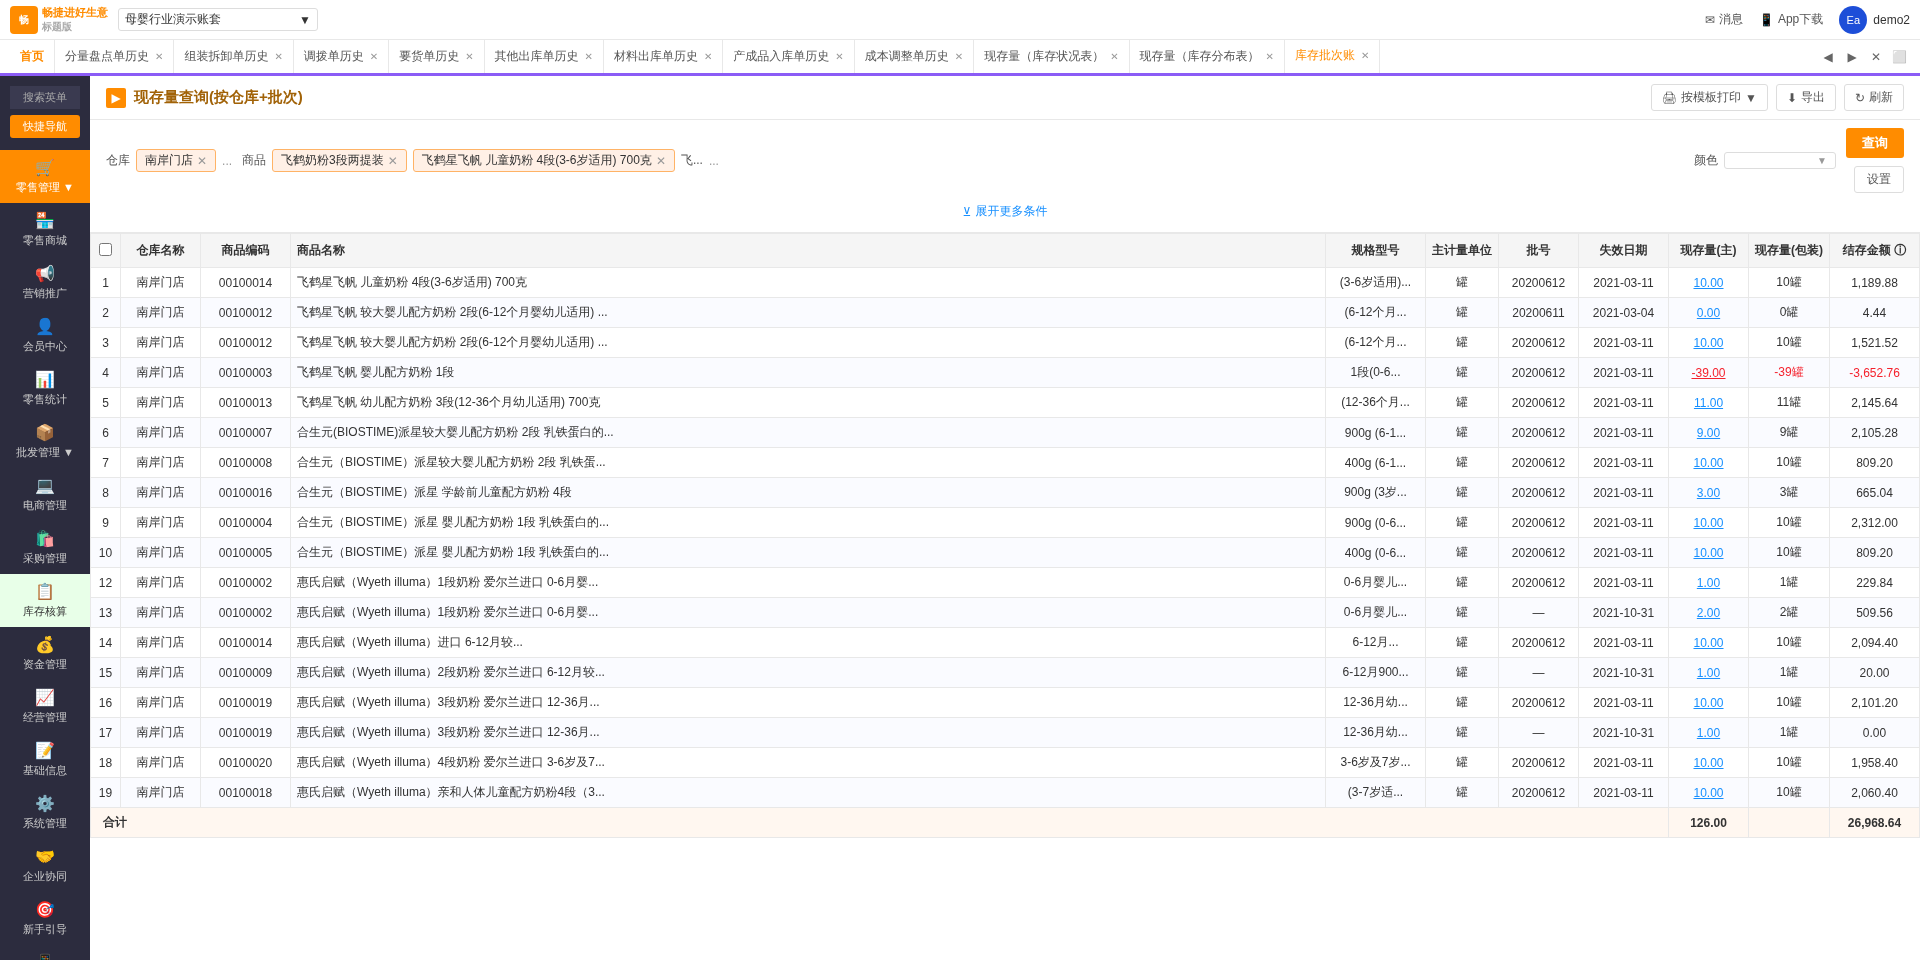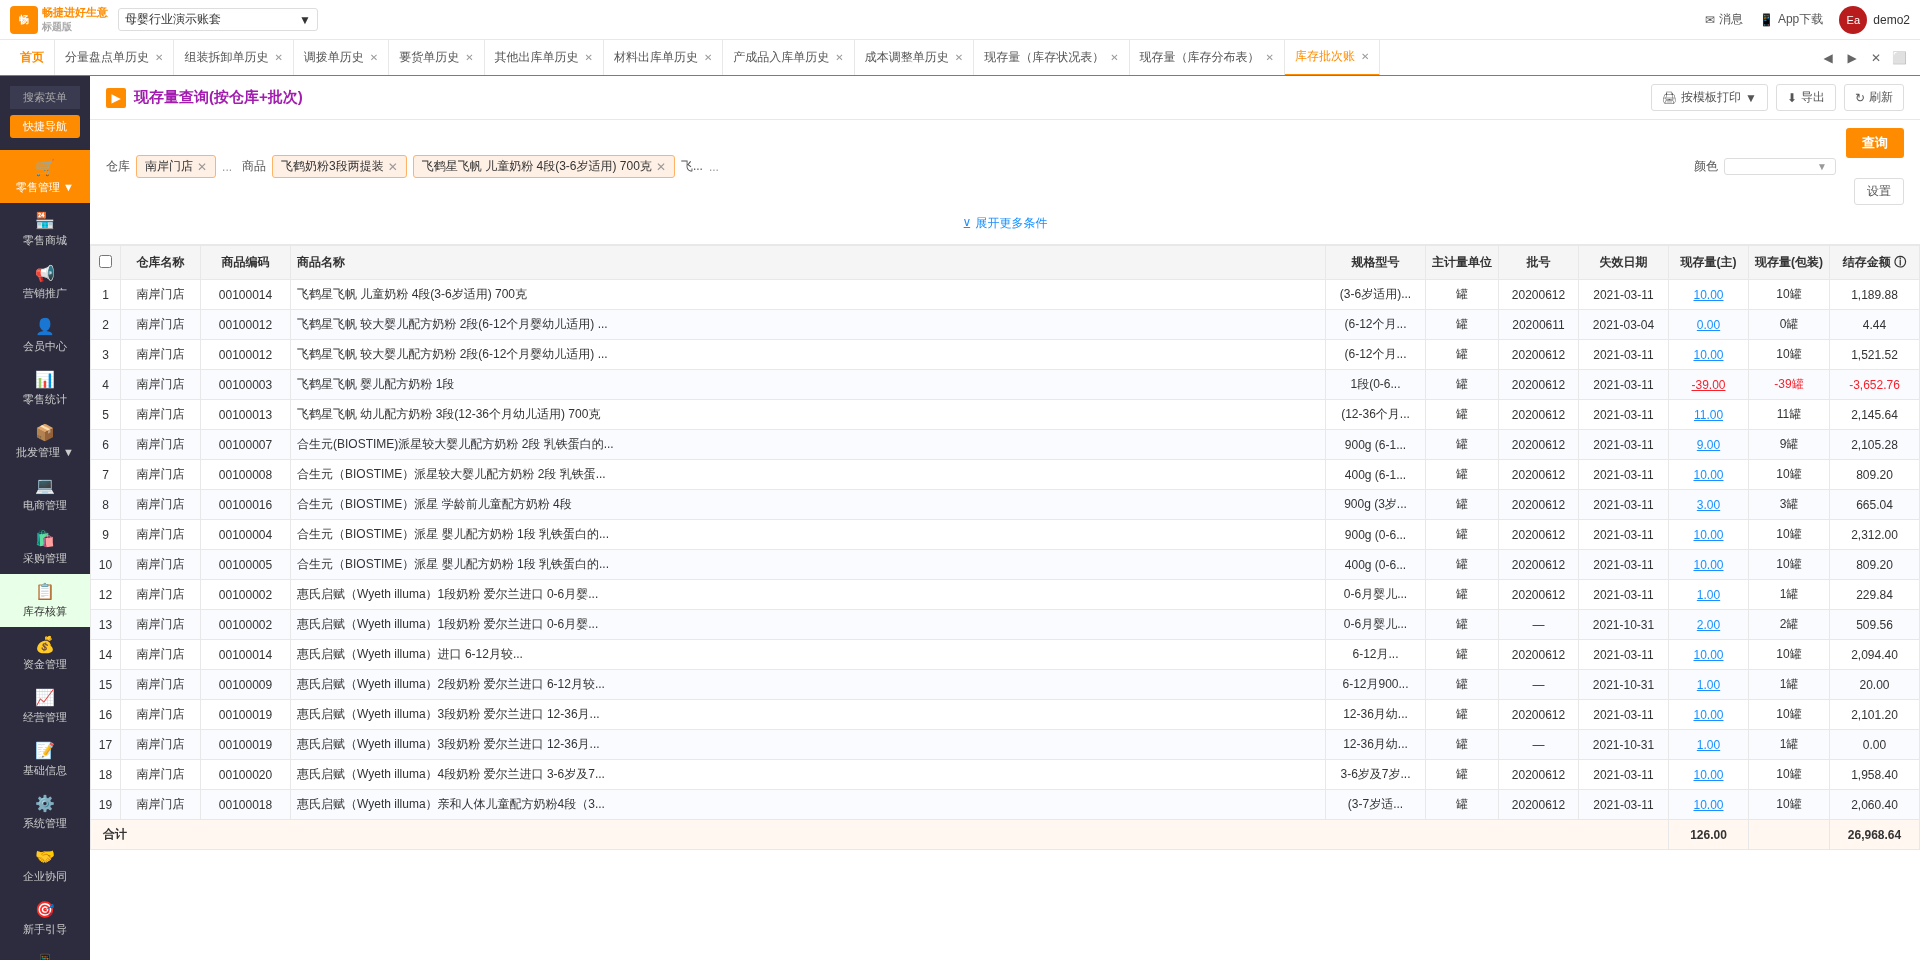--- a/index.html
+++ b/index.html
@@ -8,24 +8,24 @@
     
     .top-bar {
       display: flex; align-items: center; background: #fff; height: 40px;
       border-bottom: 1px solid #e8e8e8; padding: 0 10px; gap: 10px;
     }
     .logo { color: #ff8c00; font-weight: bold; font-size: 13px; white-space: nowrap; display: flex; align-items: center; gap: 4px; }
     .logo-icon { width: 28px; height: 28px; background: #ff8c00; border-radius: 4px; display: flex; align-items: center; justify-content: center; color: white; font-size: 10px; }
     .breadcrumb-select { flex: 0 0 200px; border: 1px solid #ddd; border-radius: 3px; padding: 2px 6px; font-size: 12px; display: flex; align-items: center; justify-content: space-between; cursor: pointer; gap: 19px; }
     .top-right { margin-left: auto; display: flex; align-items: center; gap: 16px; }
     .top-right-item { display: flex; align-items: center; gap: 4px; cursor: pointer; color: #555; font-size: 12px; }
-    .avatar { width: 28px; height: 28px; border-radius: 50%; background: #b91c1c; display: flex; align-items: center; justify-content: center; color: white; font-size: 11px; }
-
-    
-    .nav-tabs { display: flex; align-items: center; background: #fff; border-bottom: 1px solid #8b5cf6; padding: 0 10px; height: 36px; overflow: hidden; }
+    .avatar { width: 28px; height: 28px; border-radius: 50%; background: #1d4ed8; display: flex; align-items: center; justify-content: center; color: white; font-size: 11px; }
+
+    
+    .nav-tabs { display: flex; align-items: center; background: #fff; border-bottom: 3px solid #8b5cf6; padding: 0 10px; height: 36px; overflow: hidden; }
     .nav-tab { display: flex; align-items: center; gap: 4px; padding: 0 10px; height: 36px; border-right: 1px solid #e8e8e8; cursor: pointer; white-space: nowrap; font-size: 12px; color: #555; }
     .nav-tab.home { color: #ff8c00; font-weight: bold; }
     .nav-tab .close-btn { color: #999; font-size: 10px; margin-left: 2px; }
     .nav-tab.active { color: #ff8c00; border-bottom: 2px solid #ff8c00; }
     .nav-tab-actions { margin-left: auto; display: flex; align-items: center; gap: 4px; }
     .nav-arrow { width: 20px; height: 20px; display: flex; align-items: center; justify-content: center; cursor: pointer; color: #666; font-size: 12px; }
 
     
     .main-layout { display: flex; height: calc(960px - 40px - 36px); }
 
@@ -35,21 +35,21 @@
     .sidebar-nav { width: 70px; background: #ff8c00; border-radius: 3px; padding: 4px 6px; color: white; font-size: 11px; text-align: center; cursor: pointer; margin-bottom: 12px; }
     .sidebar-item { width: 100%; display: flex; flex-direction: column; align-items: center; padding: 8px 4px; cursor: pointer; color: #ccc; font-size: 11px; gap: 3px; }
     .sidebar-item.active { background: #ff8c00; color: white; }
     .sidebar-item-icon { font-size: 16px; }
 
     
     .content { flex: 1; overflow: hidden; display: flex; flex-direction: column; }
 
     
     .page-header { background: #fff; padding: 8px 16px; display: flex; align-items: center; justify-content: space-between; border-bottom: 1px solid #e8e8e8; }
-    .page-title { font-size: 15px; font-weight: bold; color: #a21caf; }
+    .page-title { font-size: 15px; font-weight: bold; color: #a16207; }
     .page-header-actions { display: flex; align-items: center; gap: 8px; }
     .btn-template { display: flex; align-items: center; gap: 4px; border: 1px solid #ddd; border-radius: 3px; padding: 4px 10px; cursor: pointer; font-size: 12px; color: #555; background: white; }
     .btn-export { display: flex; align-items: center; gap: 4px; border: 1px solid #ddd; border-radius: 3px; padding: 4px 10px; cursor: pointer; font-size: 12px; color: #555; background: white; }
     .btn-refresh { display: flex; align-items: center; gap: 4px; border: 1px solid #ddd; border-radius: 3px; padding: 4px 10px; cursor: pointer; font-size: 12px; color: #555; background: white; }
 
     
     .filter-bar { background: #fff; padding: 8px 16px; border-bottom: 1px solid #e8e8e8; }
     .filter-row { display: flex; align-items: center; gap: 10px; flex-wrap: wrap; }
     .filter-label { color: #555; font-size: 12px; }
     .filter-tag { display: flex; align-items: center; gap: 4px; background: #fff0e6; border: 1px solid #ffb366; border-radius: 3px; padding: 2px 8px; font-size: 12px; color: #333; }
@@ -71,21 +71,21 @@
     .col-name { min-width: 200px; text-align: left; }
     .col-spec { width: 100px; }
     .col-unit { width: 70px; margin-left: 24px; }
     .col-batch { width: 80px; }
     .col-expire { width: 90px; }
     .col-qty-main { width: 80px; }
     .col-qty-pkg { width: 80px; }
     .col-amount { width: 90px; }
 
     .btn-query { background: #ff8c00; color: white; border: none; border-radius: 3px; padding: 6px 16px; cursor: pointer; font-size: 13px; font-weight: bold; }
-    .btn-setting { background: white; color: #555; border: 1px solid #ddd; border-radius: 3px; padding: 4px 12px; cursor: pointer; font-size: 12px; margin-top: 16px; display: block; }
+    .btn-setting { background: white; color: #555; border: 1px solid #ddd; border-radius: 3px; padding: 4px 12px; cursor: pointer; font-size: 12px; margin-top: 4px; display: block; }
     .query-actions { display: flex; flex-direction: column; align-items: flex-end; gap: 4px; margin-left: auto; }
 
     .filter-color-label { color: #555; white-space: nowrap; }
     .filter-color-select { display: flex; align-items: center; gap: 4px; border: 1px solid #ddd; border-radius: 3px; padding: 2px 8px; min-width: 100px; cursor: pointer; }
     .chevron-down { font-size: 10px; color: #999; }
 
     .expand-more-btn { display: flex; align-items: center; justify-content: center; gap: 4px; color: #1890ff; font-size: 12px; cursor: pointer; padding: 4px; }
   </style>
 </head>
 <body>

